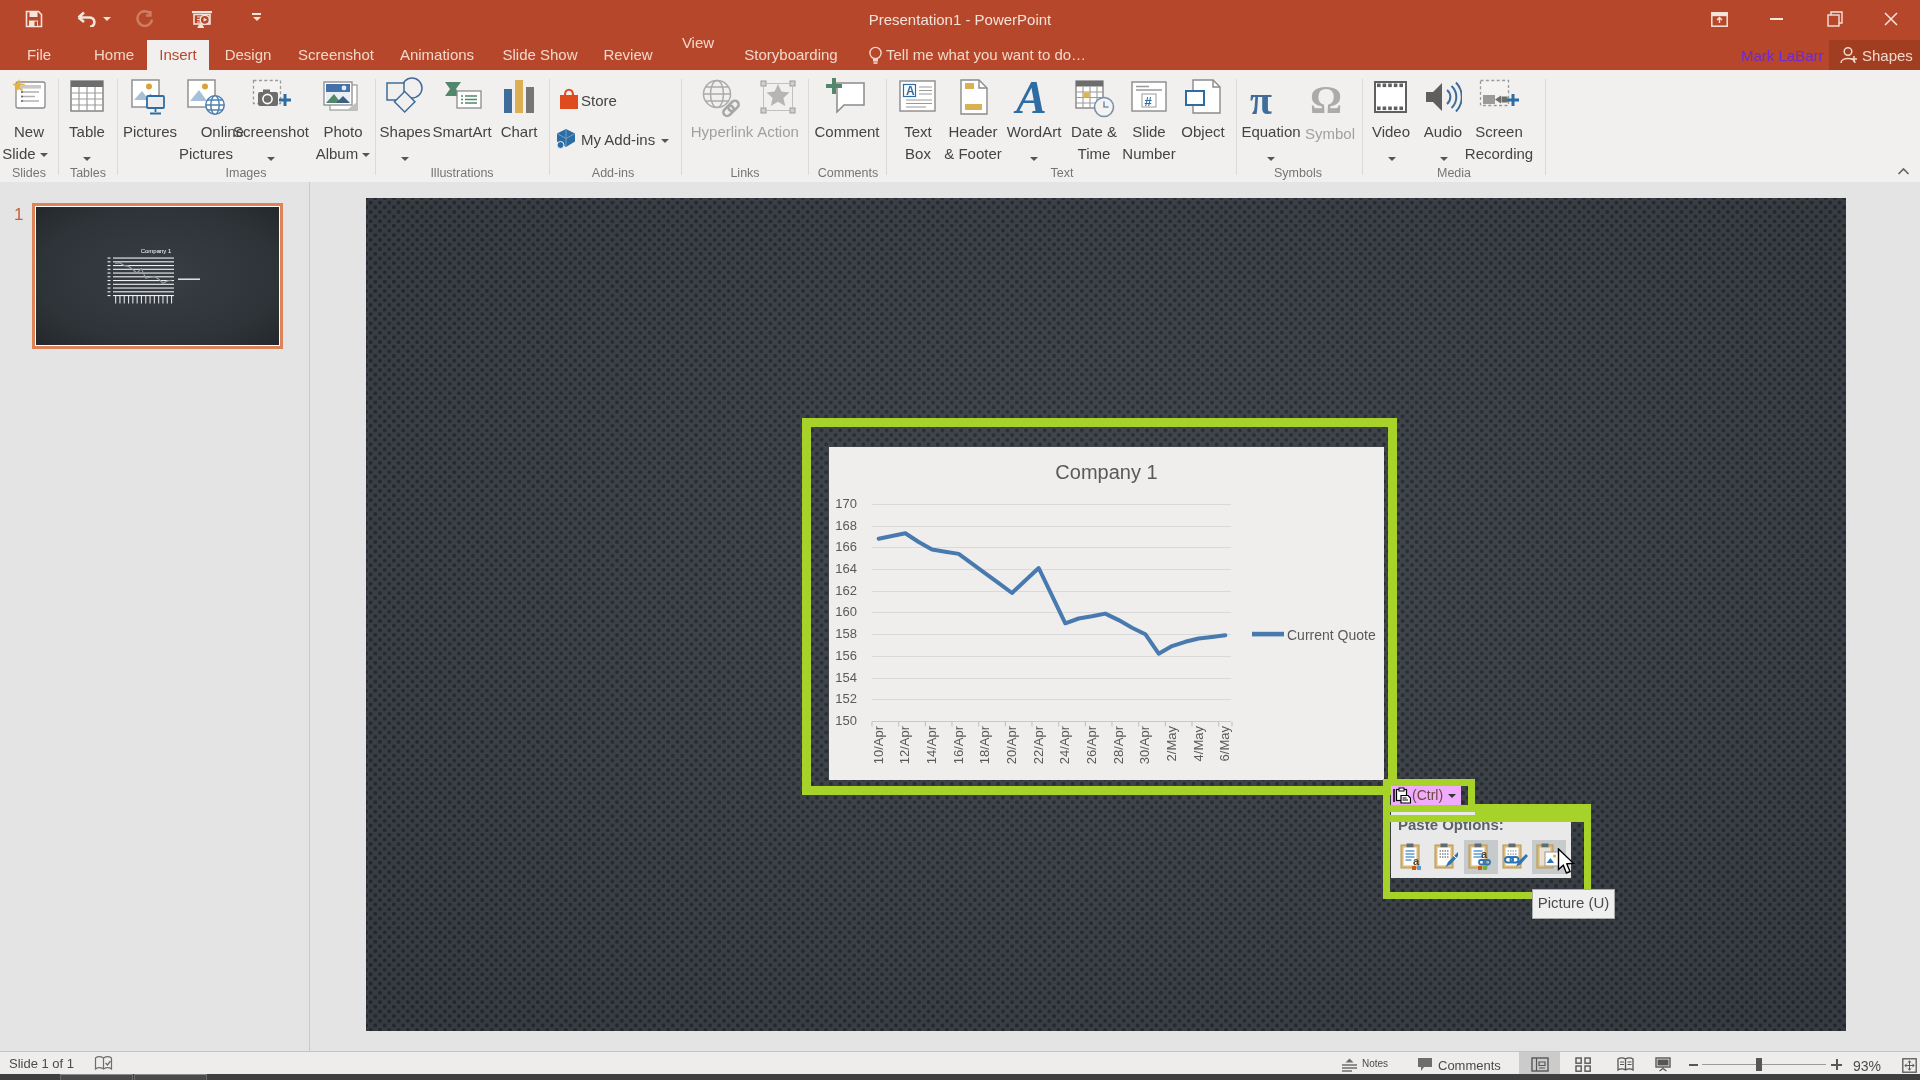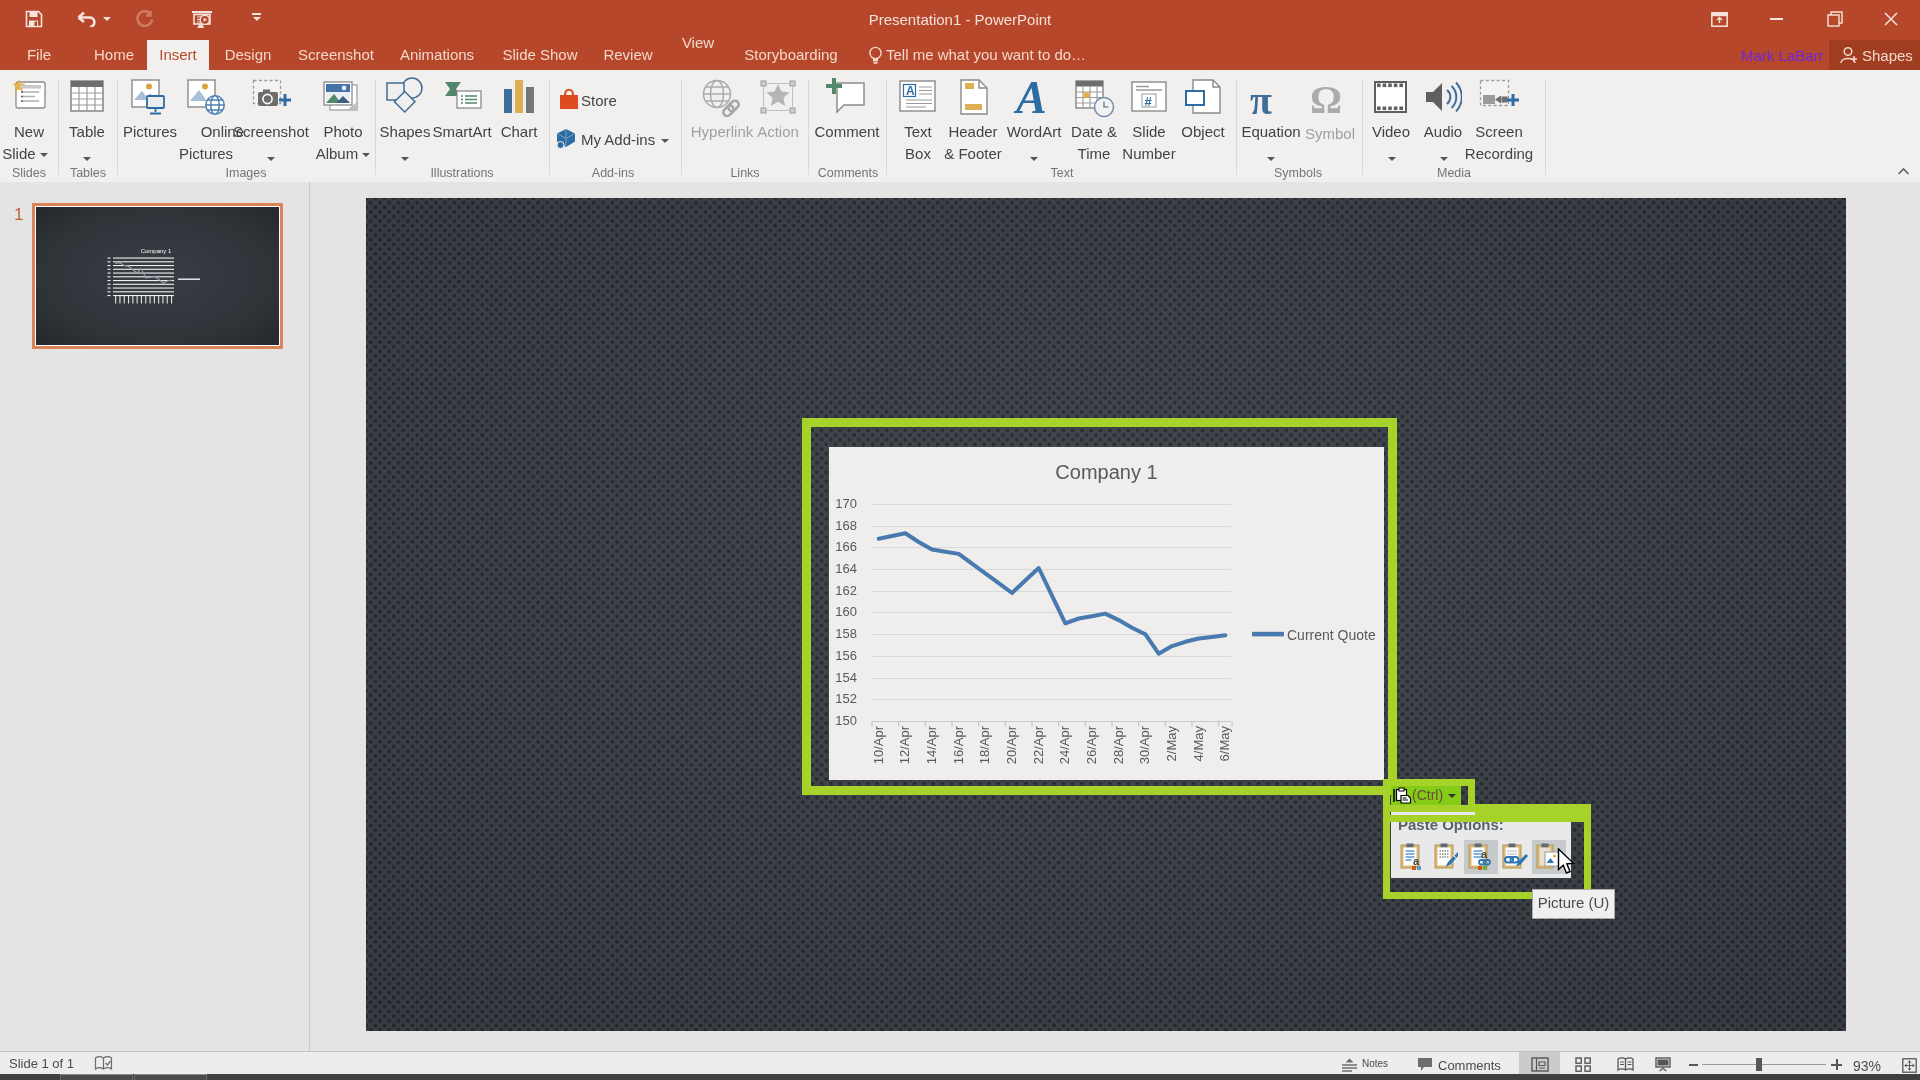--- a/index.html
+++ b/index.html
@@ -26,21 +26,21 @@
 
 #thumb{left:32px;top:203px;width:245px;height:140px;border:3px solid #DE8257;background:#fff;}
 #thumbin{left:1px;top:1px;width:243px;height:138px;background:radial-gradient(ellipse at center,#383E44 0%,#2E3338 70%,#24282d 100%);}
 
 #gchart{left:802px;top:418px;width:577px;height:359px;border:9px solid #A6D229;}
 #chart{left:829px;top:447px;width:555px;height:333px;background:#EFEEEC;}
 .gl{position:absolute;left:43px;width:359px;height:1px;background:#D9D9D9;}
 .ylab{position:absolute;right:527px;width:60px;text-align:right;font-size:13px;color:#595959;}
 .xlab{position:absolute;font-size:13px;color:#595959;transform:rotate(-90deg);transform-origin:center;width:44px;height:16px;line-height:16px;text-align:right;}
 
-#ctrlbtn{left:1391px;top:786px;width:70px;height:19px;background:#84cc16;}
+#ctrlbtn{left:1391px;top:786px;width:70px;height:19px;background:#f0abfc;}
 #gboxB{left:1383px;top:779px;width:92px;height:33px;border:7px solid #A6D229;box-sizing:border-box;}
 #pastepanel{left:1391px;top:812px;width:180px;height:66px;background:#E9E9E9;}
 #gfill{left:1475px;top:804px;width:116px;height:18px;background:#A6D229;}
 #gboxC{left:1383px;top:815px;width:208px;height:84px;border:7px solid #A6D229;box-sizing:border-box;}
 #tooltip{left:1532px;top:889px;width:81px;height:28px;background:#EFEFEF;border:1px solid #ABABAB;font-size:15px;color:#4A4A4A;text-align:center;line-height:26px;}
 
 #statusbar{left:0;top:1051px;width:1920px;height:23px;background:#EEEDEC;border-top:1px solid #C4C4C4;font-size:13px;color:#4A4A4A;}
 #taskstrip{left:0;top:1074px;width:1920px;height:6px;background:#3F3F3F;}
 </style>
 </head>

